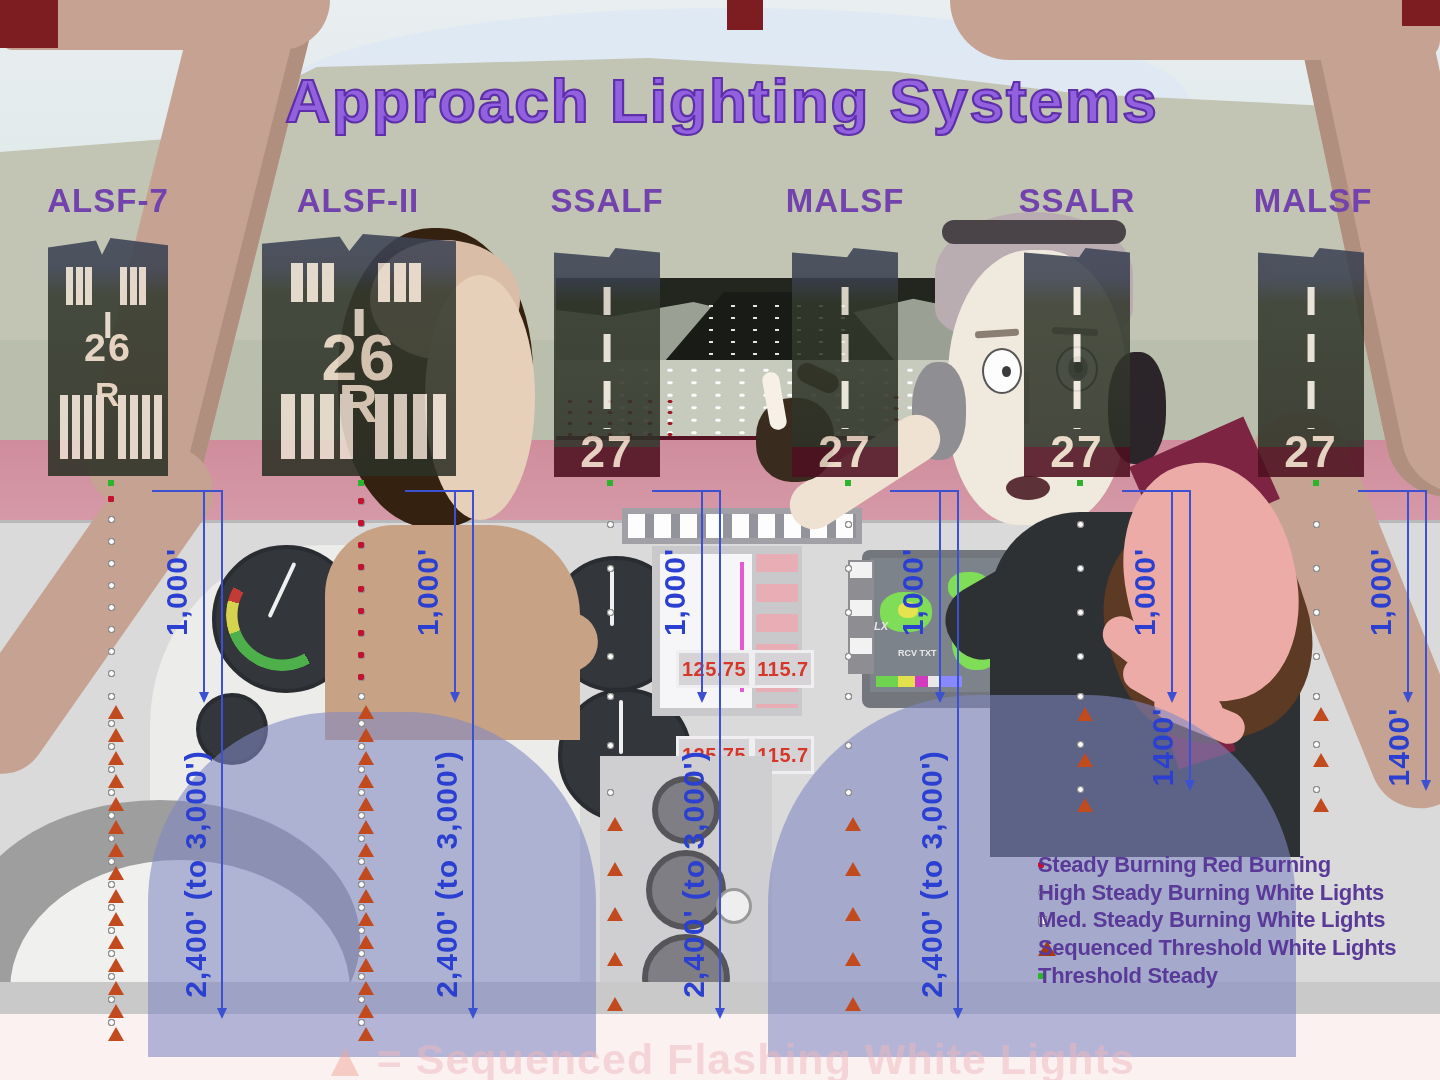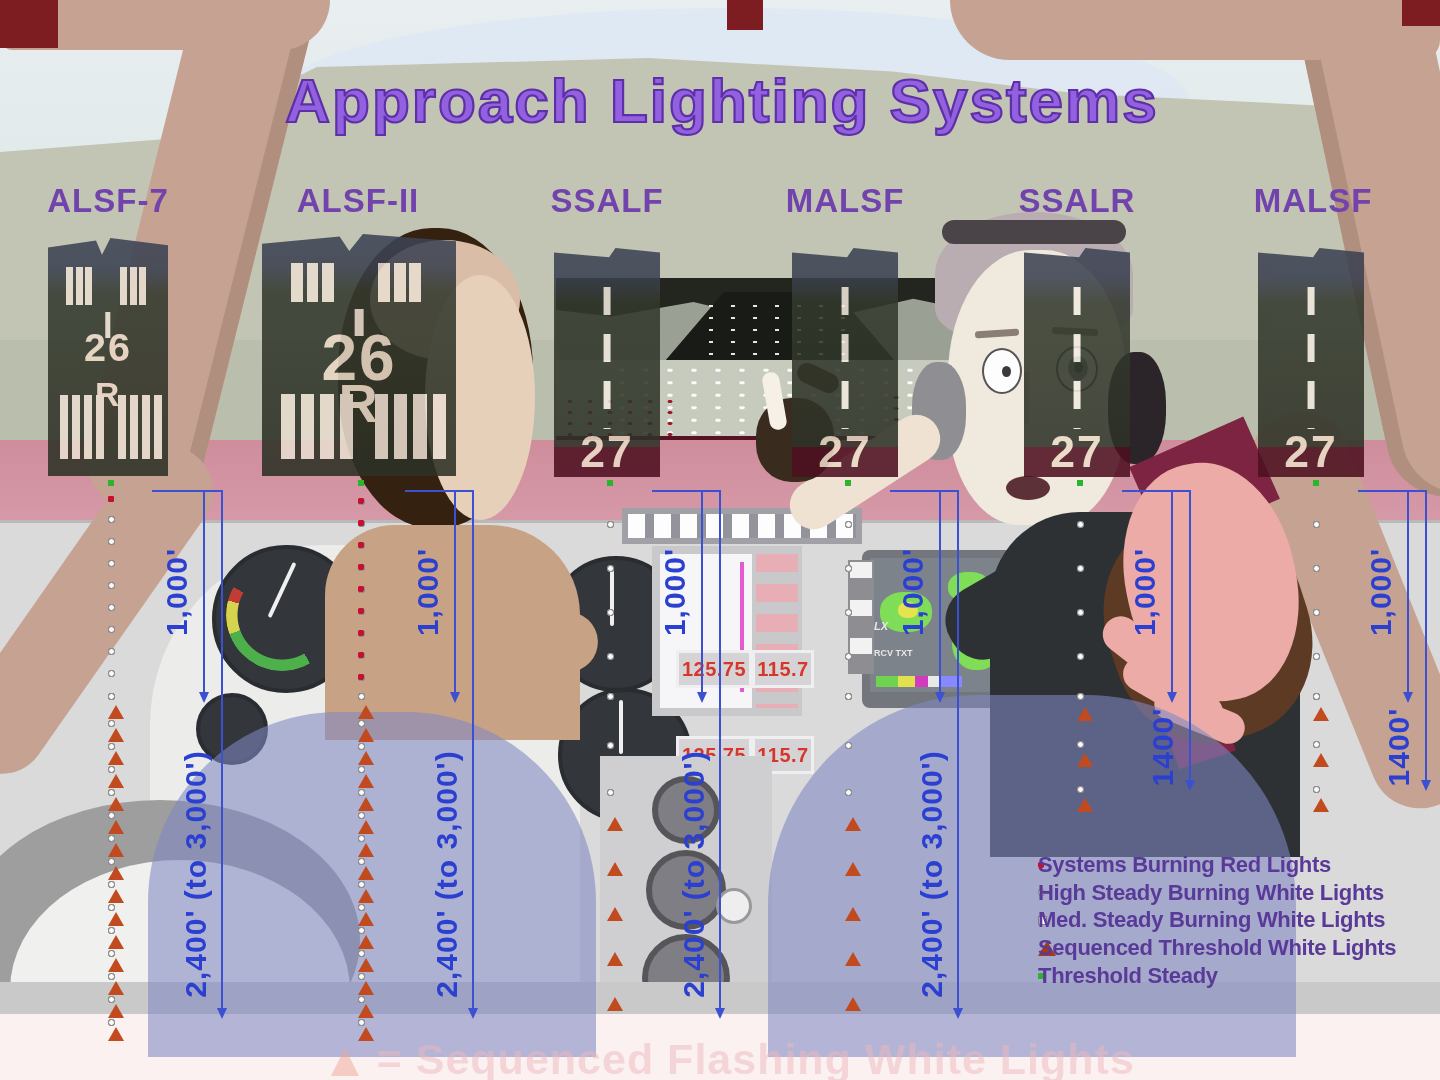--- a/index.html
+++ b/index.html
@@ -205,21 +205,21 @@
   </div>
 
   <div class="abs radar"></div>
   <div class="abs radar-scr"></div>
   <div class="abs blob" style="left:880px;top:592px;width:52px;height:40px;background:#7fdd57;"></div>
   <div class="abs blob" style="left:898px;top:602px;width:20px;height:16px;background:#e6e44e;"></div>
   <div class="abs blob" style="left:948px;top:572px;width:42px;height:30px;background:#7fdd57;"></div>
   <div class="abs blob" style="left:952px;top:612px;width:50px;height:58px;background:#7fdd57;"></div>
   <div class="abs blob" style="left:966px;top:632px;width:18px;height:26px;background:#d04030;"></div>
   <div class="abs radar-lab" style="left:874px;top:620px;font-style:italic;">LX</div>
-  <div class="abs radar-lab" style="left:874px;top:648px;font-size:9px;">RCV TXT</div>
+  <div class="abs radar-lab" style="left:874px;top:648px;font-size:9px;padding-left:24px;">RCV TXT</div>
   <div class="abs radar-bar"></div>
   <div class="abs btncol"></div>
 
   <div class="abs yoke"></div>
   <div class="abs yoke-in"></div>
   <div class="abs console"></div>
   <div class="abs cdial" style="left:652px;top:776px;width:56px;height:56px;"></div>
   <div class="abs cdial" style="left:646px;top:850px;width:68px;height:68px;"></div>
   <div class="abs cdial" style="left:642px;top:934px;width:76px;height:76px;"></div>
   <div class="abs knob"></div>
@@ -276,21 +276,21 @@
 
   <div class="abs" id="diagram-layer">
     <div class="abs" id="title">Approach Lighting Systems</div>
     <div class="abs" id="legend">
         <div class="abs legend-row" style="top: 0px;">
           <div class="abs legend-sym">
             <div class="abs sym-r"></div>
             <div class="abs sym-r"></div>
             <div class="abs sym-r"></div>
           </div>
-          <div class="abs legend-label">Systems Burning Red Lights</div>
+          <div class="abs legend-label">Steady Burning Red Burning</div>
         </div>
         <div class="abs legend-row" style="top: 27.7px;">
           <div class="abs legend-sym">
             <div class="abs sym-o"></div>
             <div class="abs sym-o"></div>
             <div class="abs sym-o"></div>
           </div>
           <div class="abs legend-label">High Steady Burning White Lights</div>
         </div>
         <div class="abs legend-row" style="top: 55.4px;">

